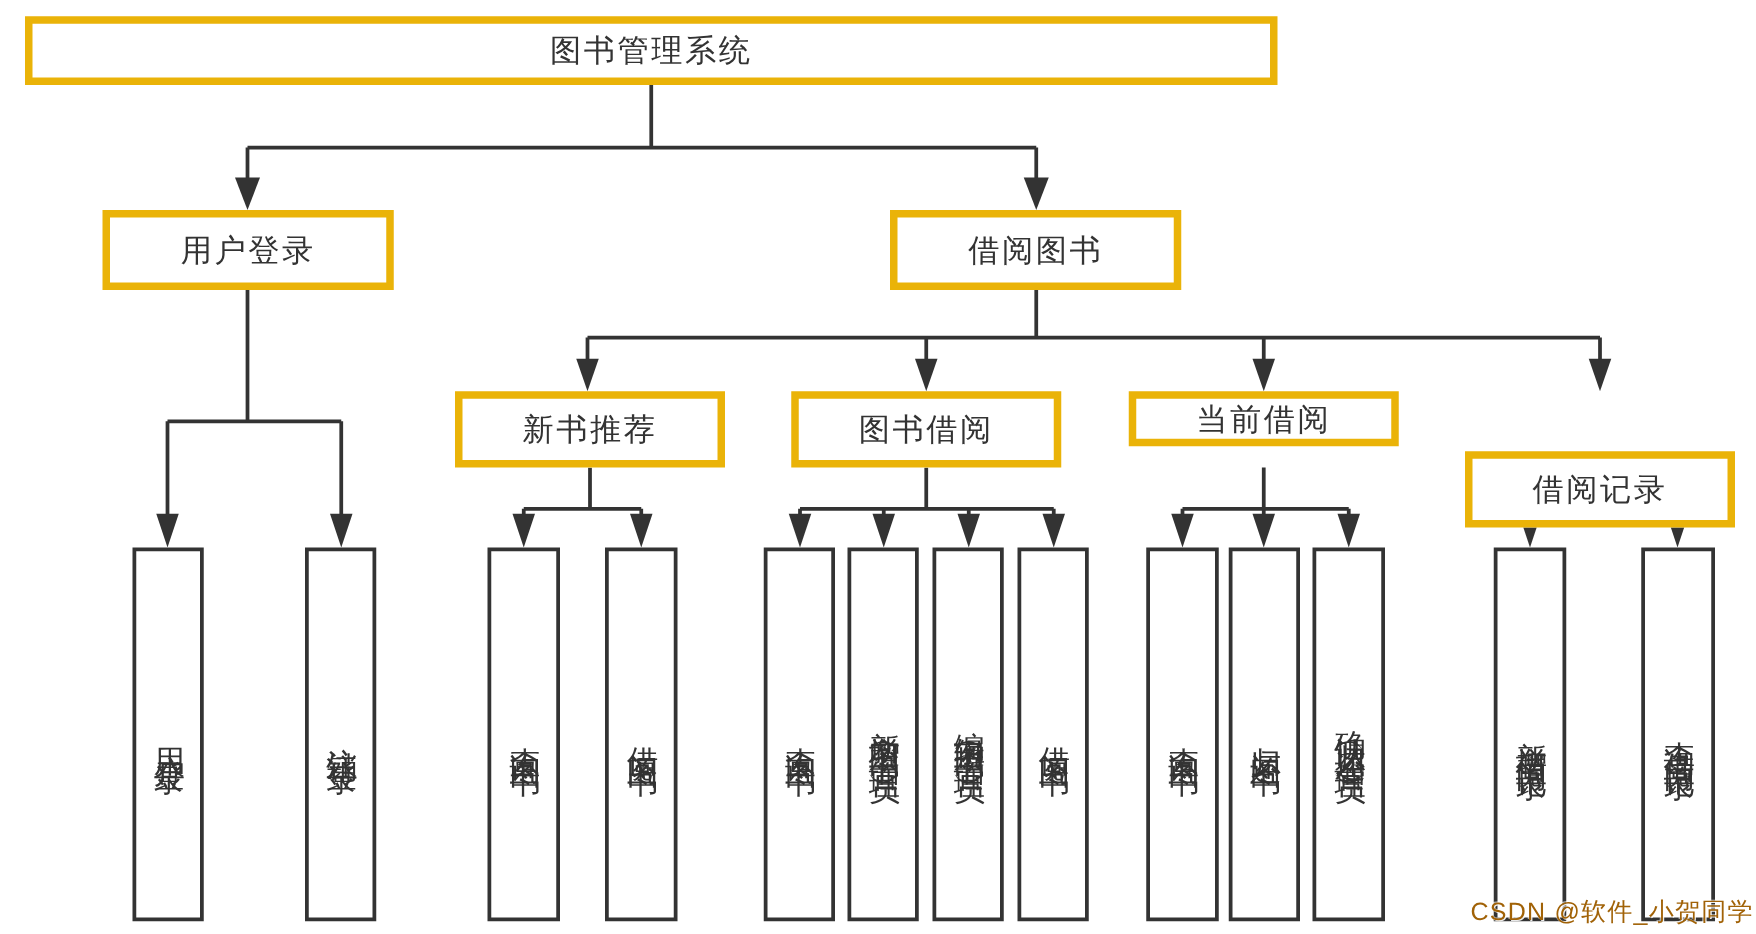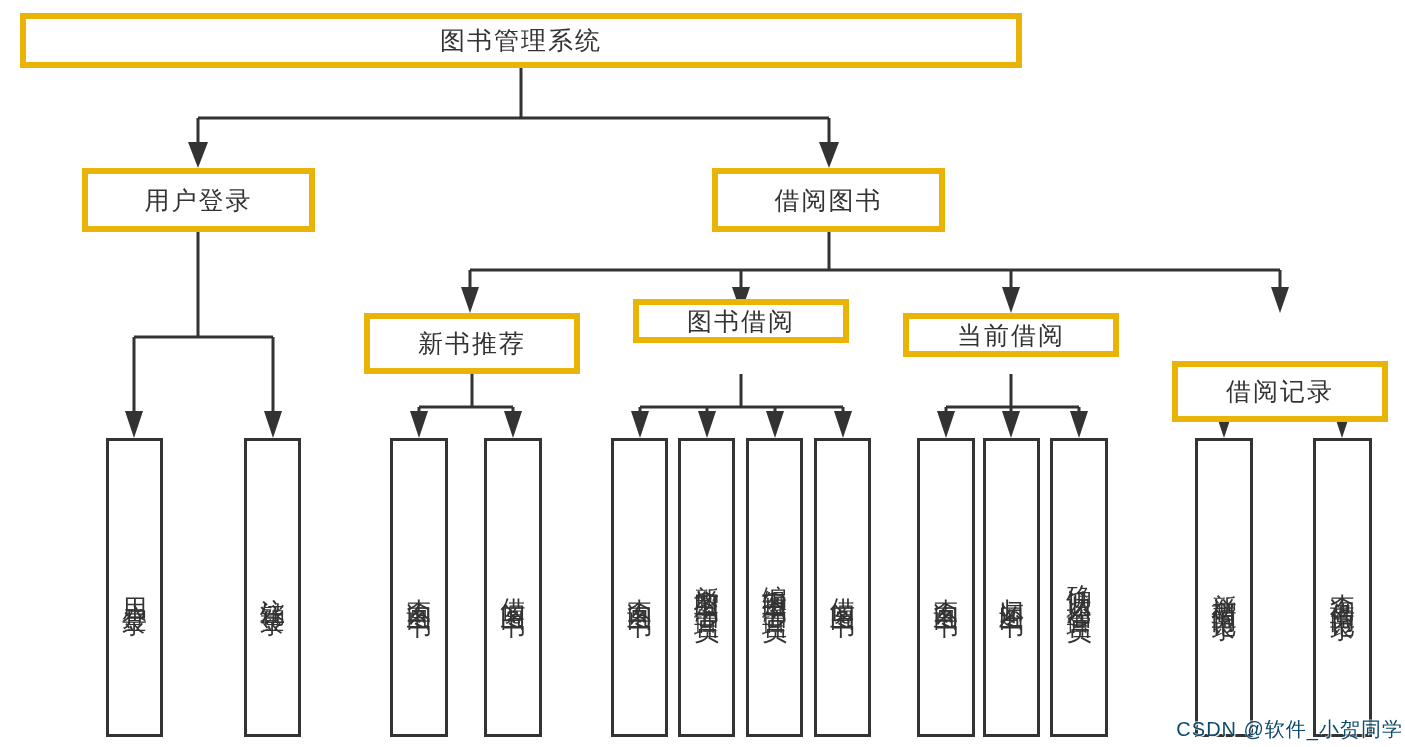--- a/index.html
+++ b/index.html
@@ -47,21 +47,21 @@
     letter-spacing: 5px;
     line-height: 1;
     color: #333333;
   }
   .watermark {
     position: absolute;
     right: 2px;
     bottom: 4px;
     font-size: 20px;
     letter-spacing: 1px;
-    color: #0c4a6e;
+    color: #a16207;
     text-shadow: 1px 1px 0 rgba(255,255,255,0.9), -1px -1px 0 rgba(255,255,255,0.6);
     white-space: nowrap;
   }
 </style>
 </head>
 <body>
 
 <div id="stage">
 
   <svg id="connectors" viewBox="0 0 1405 747" xmlns="http://www.w3.org/2000/svg">
@@ -111,21 +111,21 @@
   <div class="hbox" style="left:82px; top:168px; width:233px; height:64px;">
     <span>用户登录</span>
   </div>
   <div class="hbox" style="left:712px; top:168px; width:233px; height:64px;">
     <span>借阅图书</span>
   </div>
 
   <div class="hbox" style="left:364px; top:313px; width:216px; height:61px;font-family:Liberation Serif, serif;">
     <span>新书推荐</span>
   </div>
-  <div class="hbox" style="left:633px; top:299px; width:216px; height:44px;">
+  <div class="hbox" style="left:633px; top:313px; width:216px; height:61px;">
     <span>图书借阅</span>
   </div>
   <div class="hbox" style="left:903px; top:313px; width:216px; height:44px;">
     <span>当前借阅</span>
   </div>
   <div class="hbox" style="left:1172px; top:313px; width:216px; height:61px;margin-top:48px;">
     <span>借阅记录</span>
   </div>
 
   <div class="vbox" style="left:106px; top:438px; width:57px; height:299px;">

